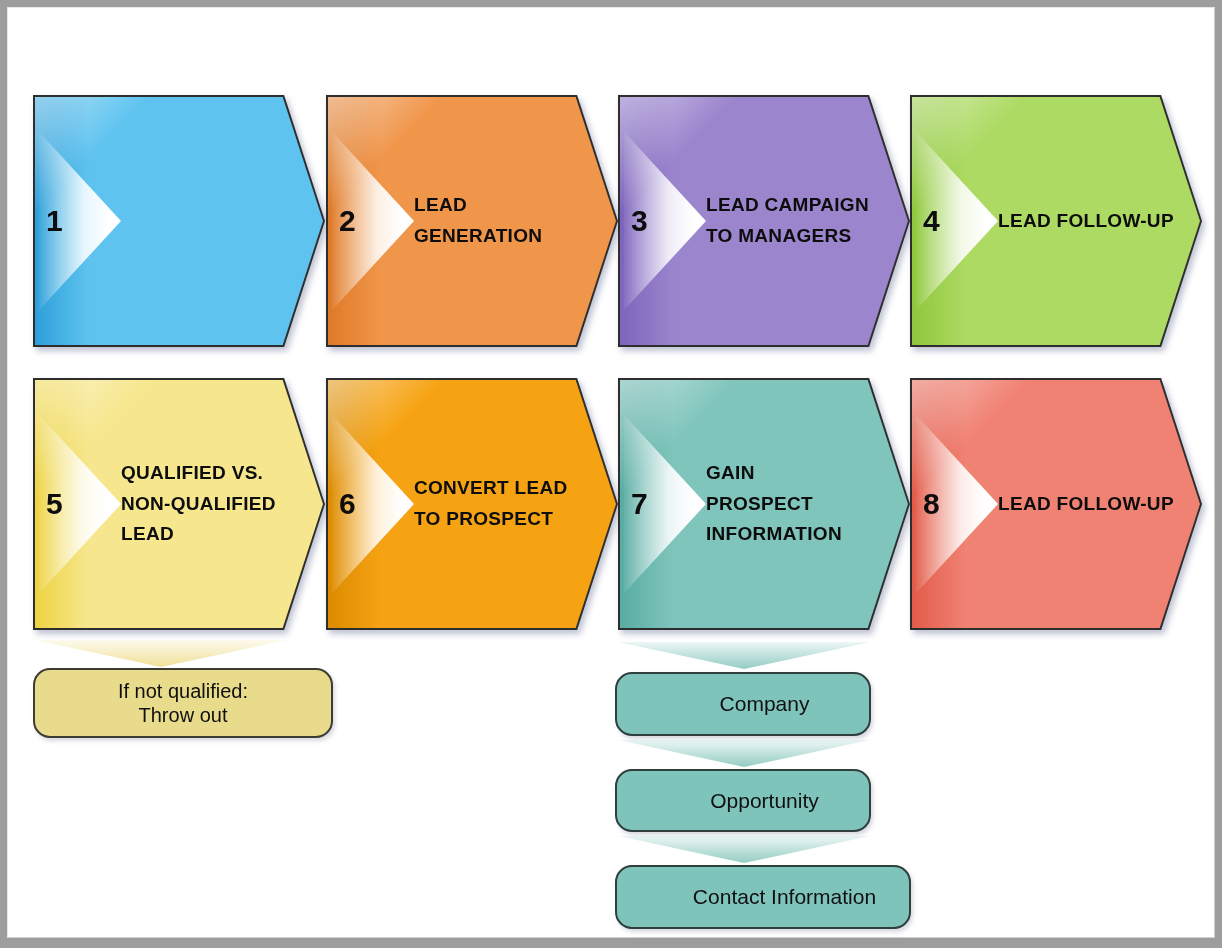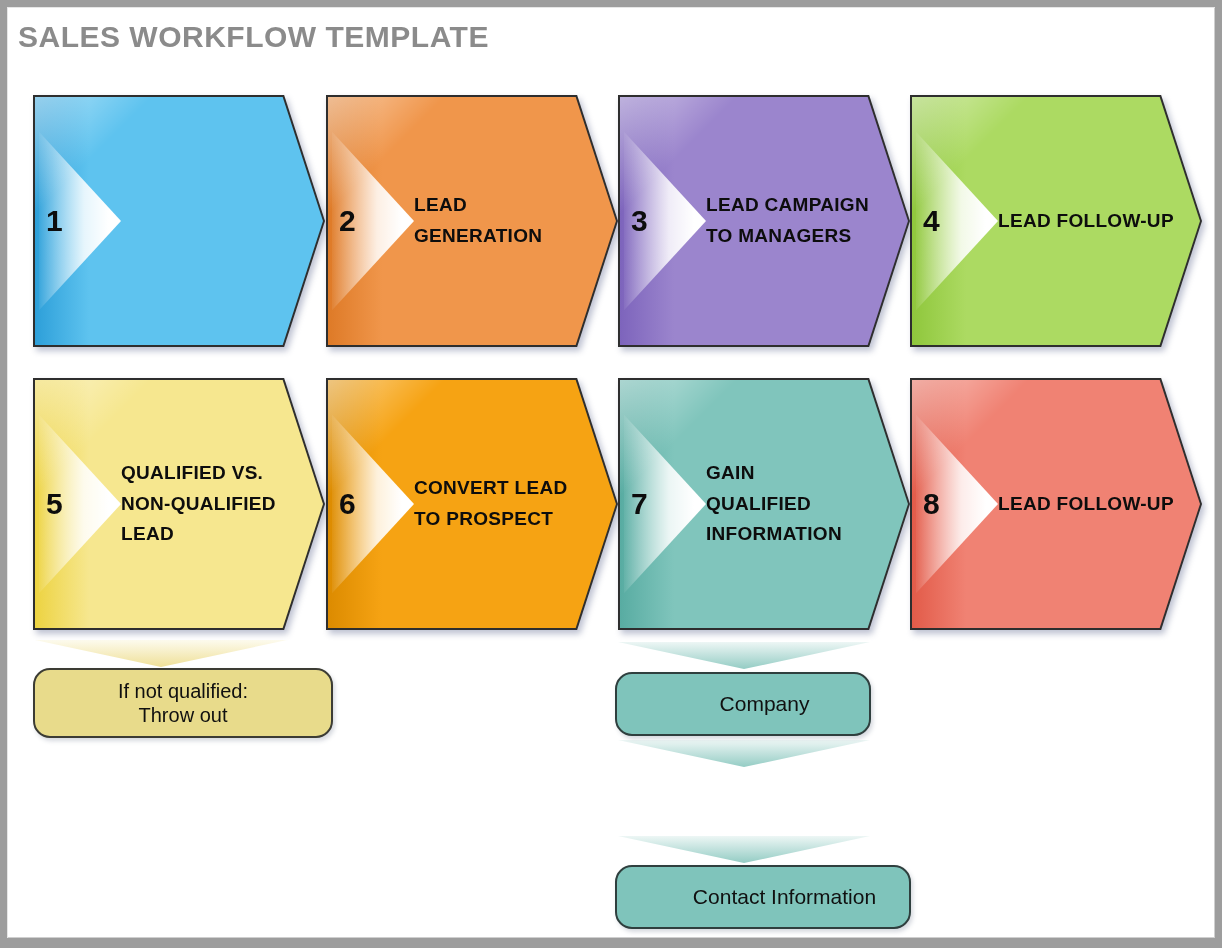--- a/index.html
+++ b/index.html
@@ -75,21 +75,20 @@
     box-shadow:2px 3px 4px rgba(120,130,150,0.3);
   }
   .callout.yellow{background:var(--note-fill,#e8db8b);}
   .callout.teal{background:var(--info-fill,#7fc4bb);font-size:21px;border-color:#2f3f3e;padding-left:43px;}
 </style>
 </head>
 <body>
 
 <div class="frame" style="--title-color: #8b8b8b; --note-fill: #e8db8b; --info-fill: #7fc4bb;">
 
-  <div class="title">SALES WORKFLOW TEMPLATE</div>
 
   <div class="step" style="left: 26px; top: 88px; --fill: #5ec3ef; --dark: #2d9fd9;">
     <div class="arrow-outline">
         <div class="arrow-fill">
       <div class="strip"></div>
       <div class="chevron"></div>
     </div>
       </div>
     <div class="step-number">1</div>
   </div>
@@ -156,21 +155,21 @@
 
   <div class="step" style="left: 611px; top: 371px; --fill: #80c5bc; --dark: #58aca2;">
     <div class="arrow-outline">
         <div class="arrow-fill">
       <div class="strip"></div>
       <div class="chevron"></div>
     </div>
       </div>
     <div class="step-number">7</div>
     <div class="step-label">GAIN
-QUALIFIED
+PROSPECT
 INFORMATION</div>
   </div>
 
   <div class="step" style="left: 903px; top: 371px; --fill: #f08273; --dark: #e25b49;">
     <div class="arrow-outline">
         <div class="arrow-fill">
       <div class="strip"></div>
       <div class="chevron"></div>
     </div>
       </div>
@@ -179,17 +178,18 @@
   </div>
 
   <div class="funnel yellow" style="left:28px;top:633px;width:252px;height:27px"></div>
   <div class="callout yellow" style="left:26px;top:661px;width:300px;height:70px">If not qualified:
 Throw out</div>
 
   <div class="funnel teal" style="left:611px;top:635px;width:252px;height:27px"></div>
   <div class="callout teal" style="left:608px;top:665px;width:256px;height:64px">Company</div>
 
   <div class="funnel teal" style="left:611px;top:733px;width:252px;height:27px"></div>
+  <div class="callout teal" style="left:608px;top:762px;width:256px;height:63px">Opportunity</div>
 
   <div class="funnel teal" style="left:611px;top:829px;width:252px;height:27px"></div>
   <div class="callout teal" style="left:608px;top:858px;width:296px;height:64px">Contact Information</div>
 
 </div>
 
 </body></html>

